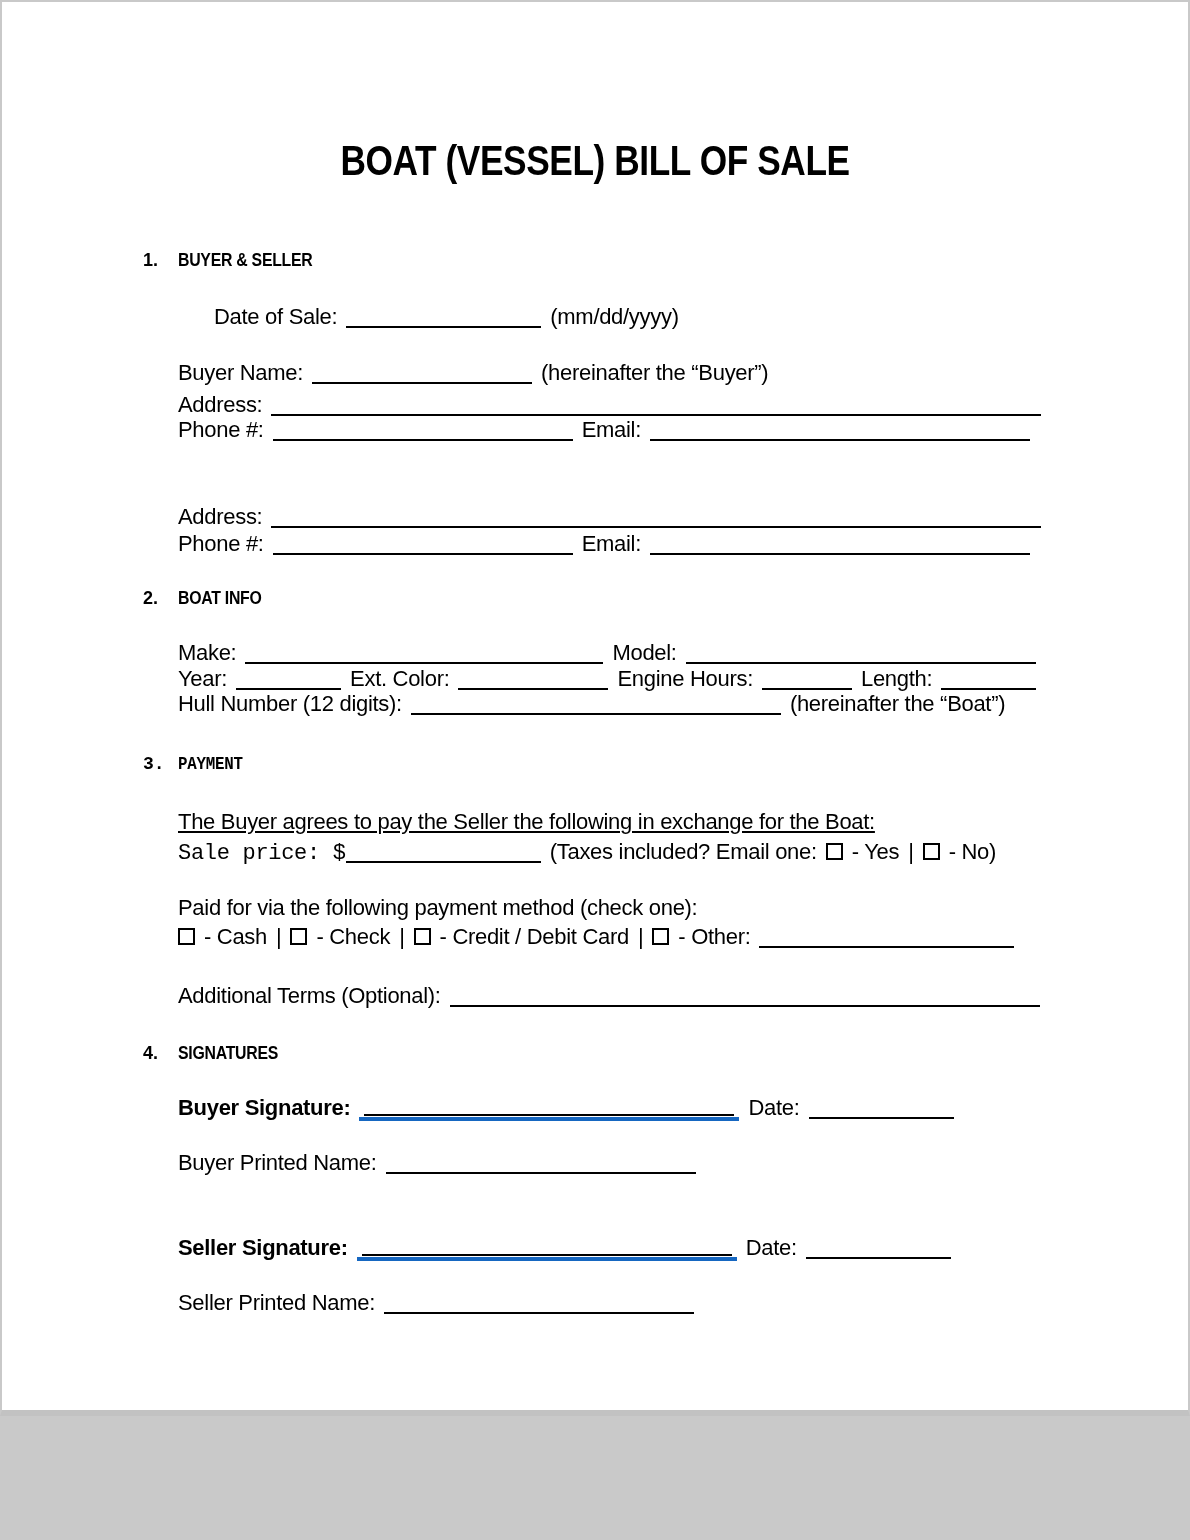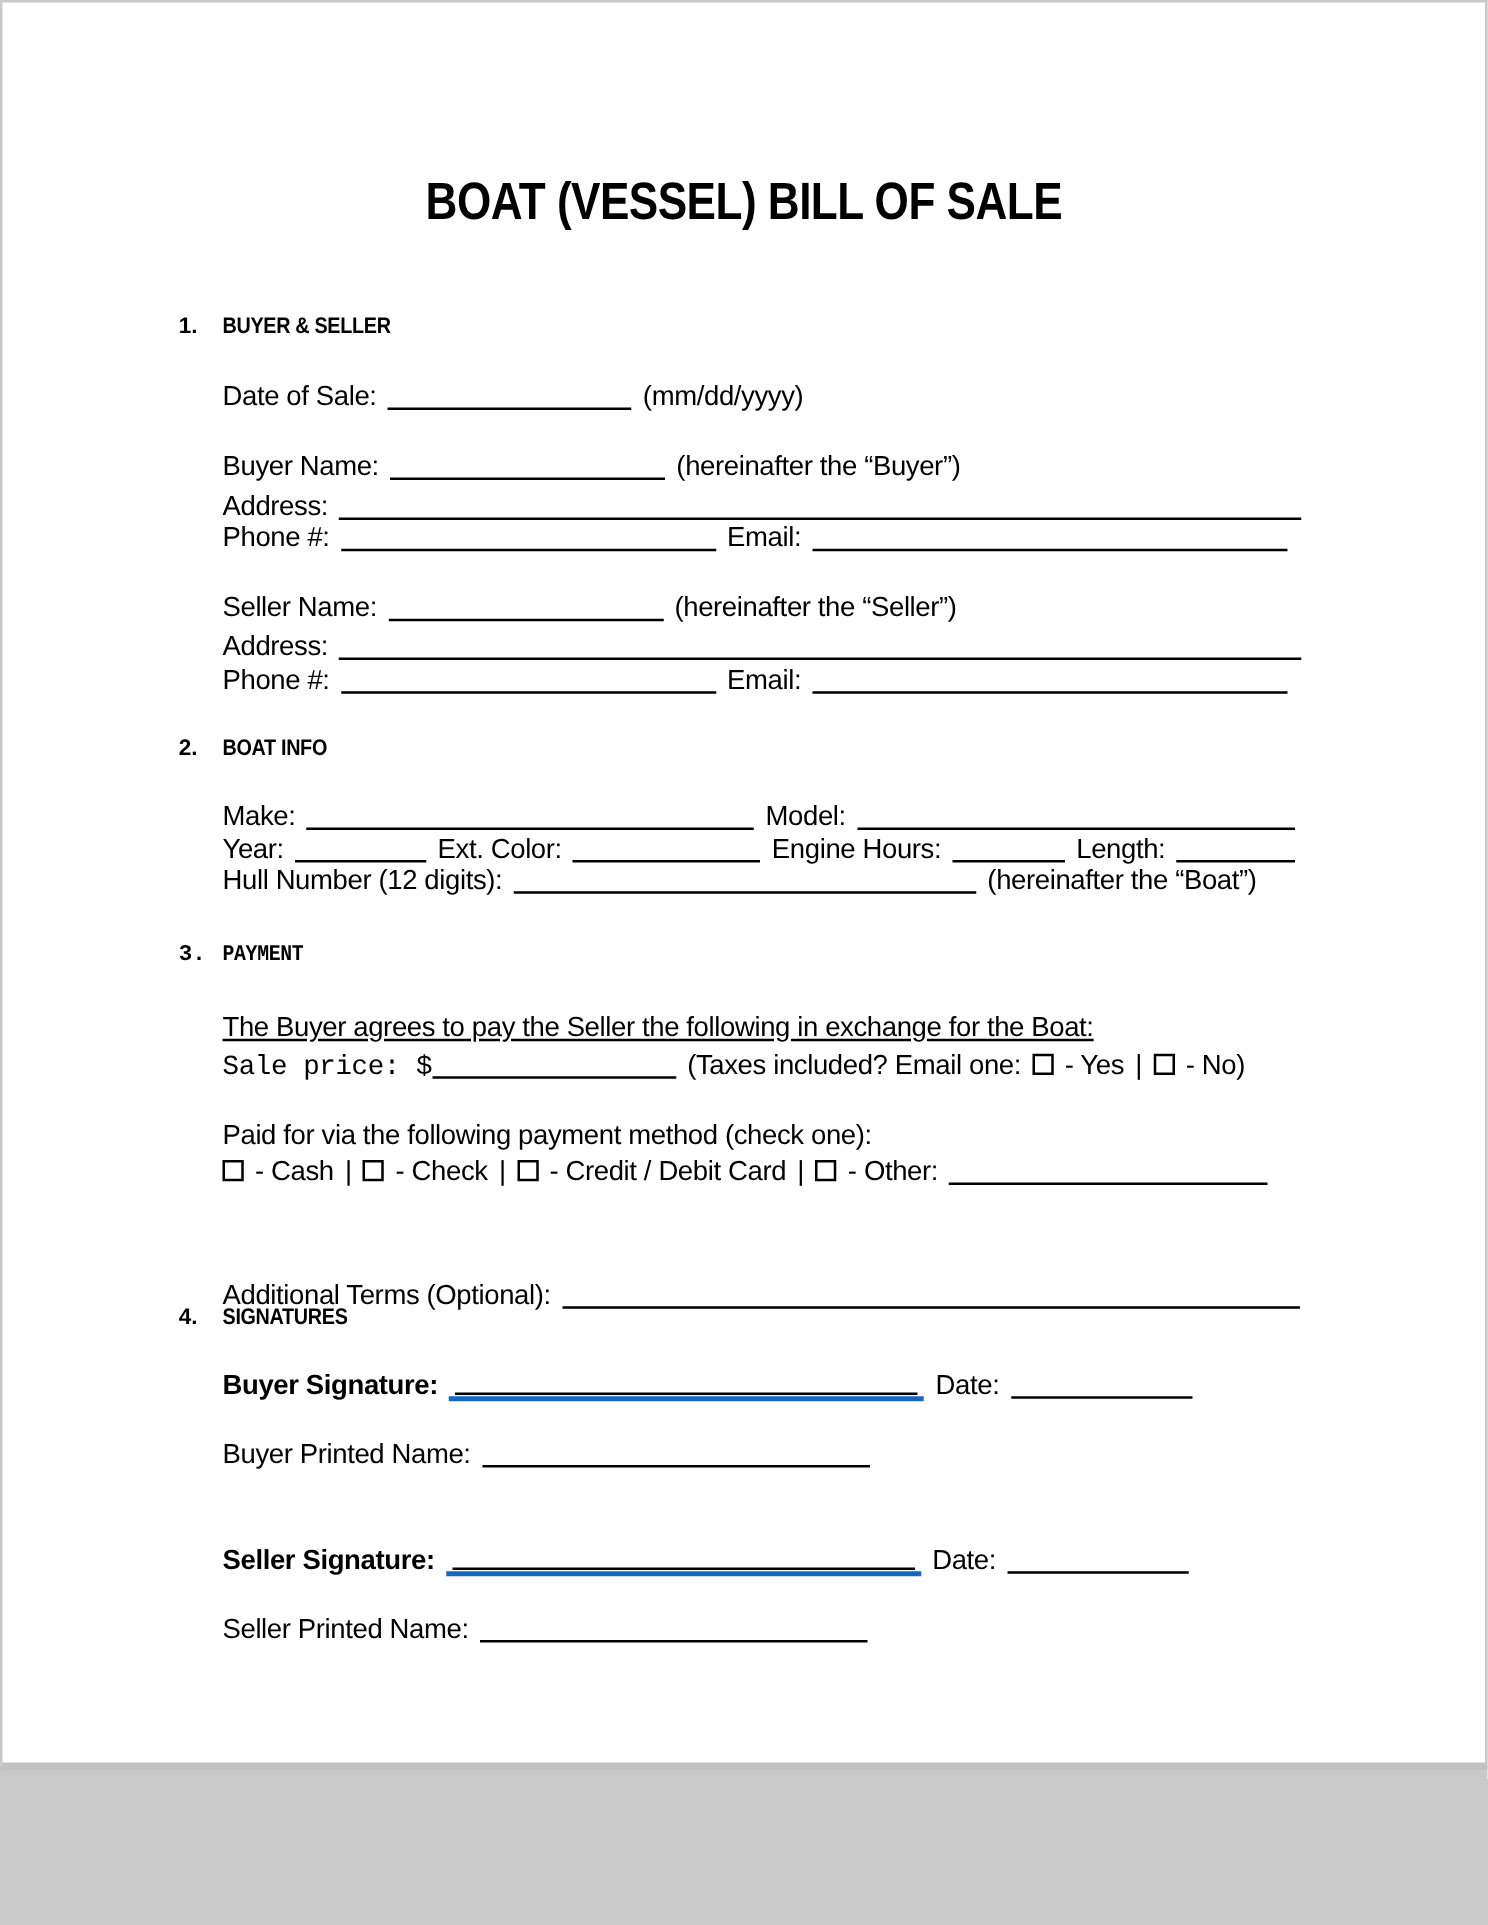--- a/index.html
+++ b/index.html
@@ -72,37 +72,34 @@
 <div class="page">
 
   <div class="title">
     <span class="title-inner">BOAT (VESSEL) BILL OF SALE</span>
   </div>
 
   <div class="sec" style="top:244px;">
     <span class="num">1.</span><span class="sec-label">BUYER &amp; SELLER</span>
   </div>
 
-  <div class="row" style="top:301px;">
+  <div class="row" style="top:301px;margin-left:36px;">
     <span class="lbl">Date of Sale:</span><span class="fill-line" style="width:195px;"></span><span class="lbl">(mm/dd/yyyy)</span>
   </div>
 
   <div class="row" style="top:357px;">
     <span class="lbl">Buyer Name:</span><span class="fill-line" style="width:220px;"></span><span class="lbl">(hereinafter the “Buyer”)</span>
   </div>
   <div class="row" style="top:389px;">
     <span class="lbl">Address:</span><span class="fill-line" style="width:770px;"></span>
   </div>
   <div class="row" style="top:414px;">
     <span class="lbl">Phone #:</span><span class="fill-line" style="width:300px;"></span><span class="lbl">Email:</span><span class="fill-line" style="width:380px;"></span>
   </div>
 
-  <div class="row" style="top:470px;">
-    <span class="lbl">Seller Name:</span><span class="fill-line" style="width:220px;"></span><span class="lbl">(hereinafter the “Seller”)</span>
-  </div>
   <div class="row" style="top:501px;">
     <span class="lbl">Address:</span><span class="fill-line" style="width:770px;"></span>
   </div>
   <div class="row" style="top:528px;">
     <span class="lbl">Phone #:</span><span class="fill-line" style="width:300px;"></span><span class="lbl">Email:</span><span class="fill-line" style="width:380px;"></span>
   </div>
 
   <div class="sec" style="top:582px;">
     <span class="num">2.</span><span class="sec-label">BOAT INFO</span>
   </div>
@@ -128,21 +125,21 @@
     <span class="lbl" style="margin-right:0;font-family:Liberation Mono, monospace;">Sale price: $</span><span class="fill-line" style="width:195px;"></span><span class="lbl">(Taxes included? Email one:</span><span class="cb"></span><span class="lbl">- Yes</span><span class="lbl">|</span><span class="cb"></span><span class="lbl">- No)</span>
   </div>
 
   <div class="row" style="top:892px;">
     <span class="lbl">Paid for via the following payment method (check one):</span>
   </div>
   <div class="row" style="top:921px;">
     <span class="cb"></span><span class="lbl">- Cash</span><span class="lbl">|</span><span class="cb"></span><span class="lbl">- Check</span><span class="lbl">|</span><span class="cb"></span><span class="lbl">- Credit / Debit Card</span><span class="lbl">|</span><span class="cb"></span><span class="lbl">- Other:</span><span class="fill-line" style="width:255px;"></span>
   </div>
 
-  <div class="row" style="top:1020px;">
+  <div class="row" style="top:980px;">
     <span class="lbl">Additional Terms (Optional):</span><span class="fill-line" style="width:590px;"></span>
   </div>
 
   <div class="sec" style="top:1037px;">
     <span class="num">4.</span><span class="sec-label">SIGNATURES</span>
   </div>
 
   <div class="row" style="top:1092px;">
     <span class="lbl b">Buyer Signature:</span><span class="sig-line"></span><span class="lbl">Date:</span><span class="fill-line" style="width:145px;"></span>
   </div>

